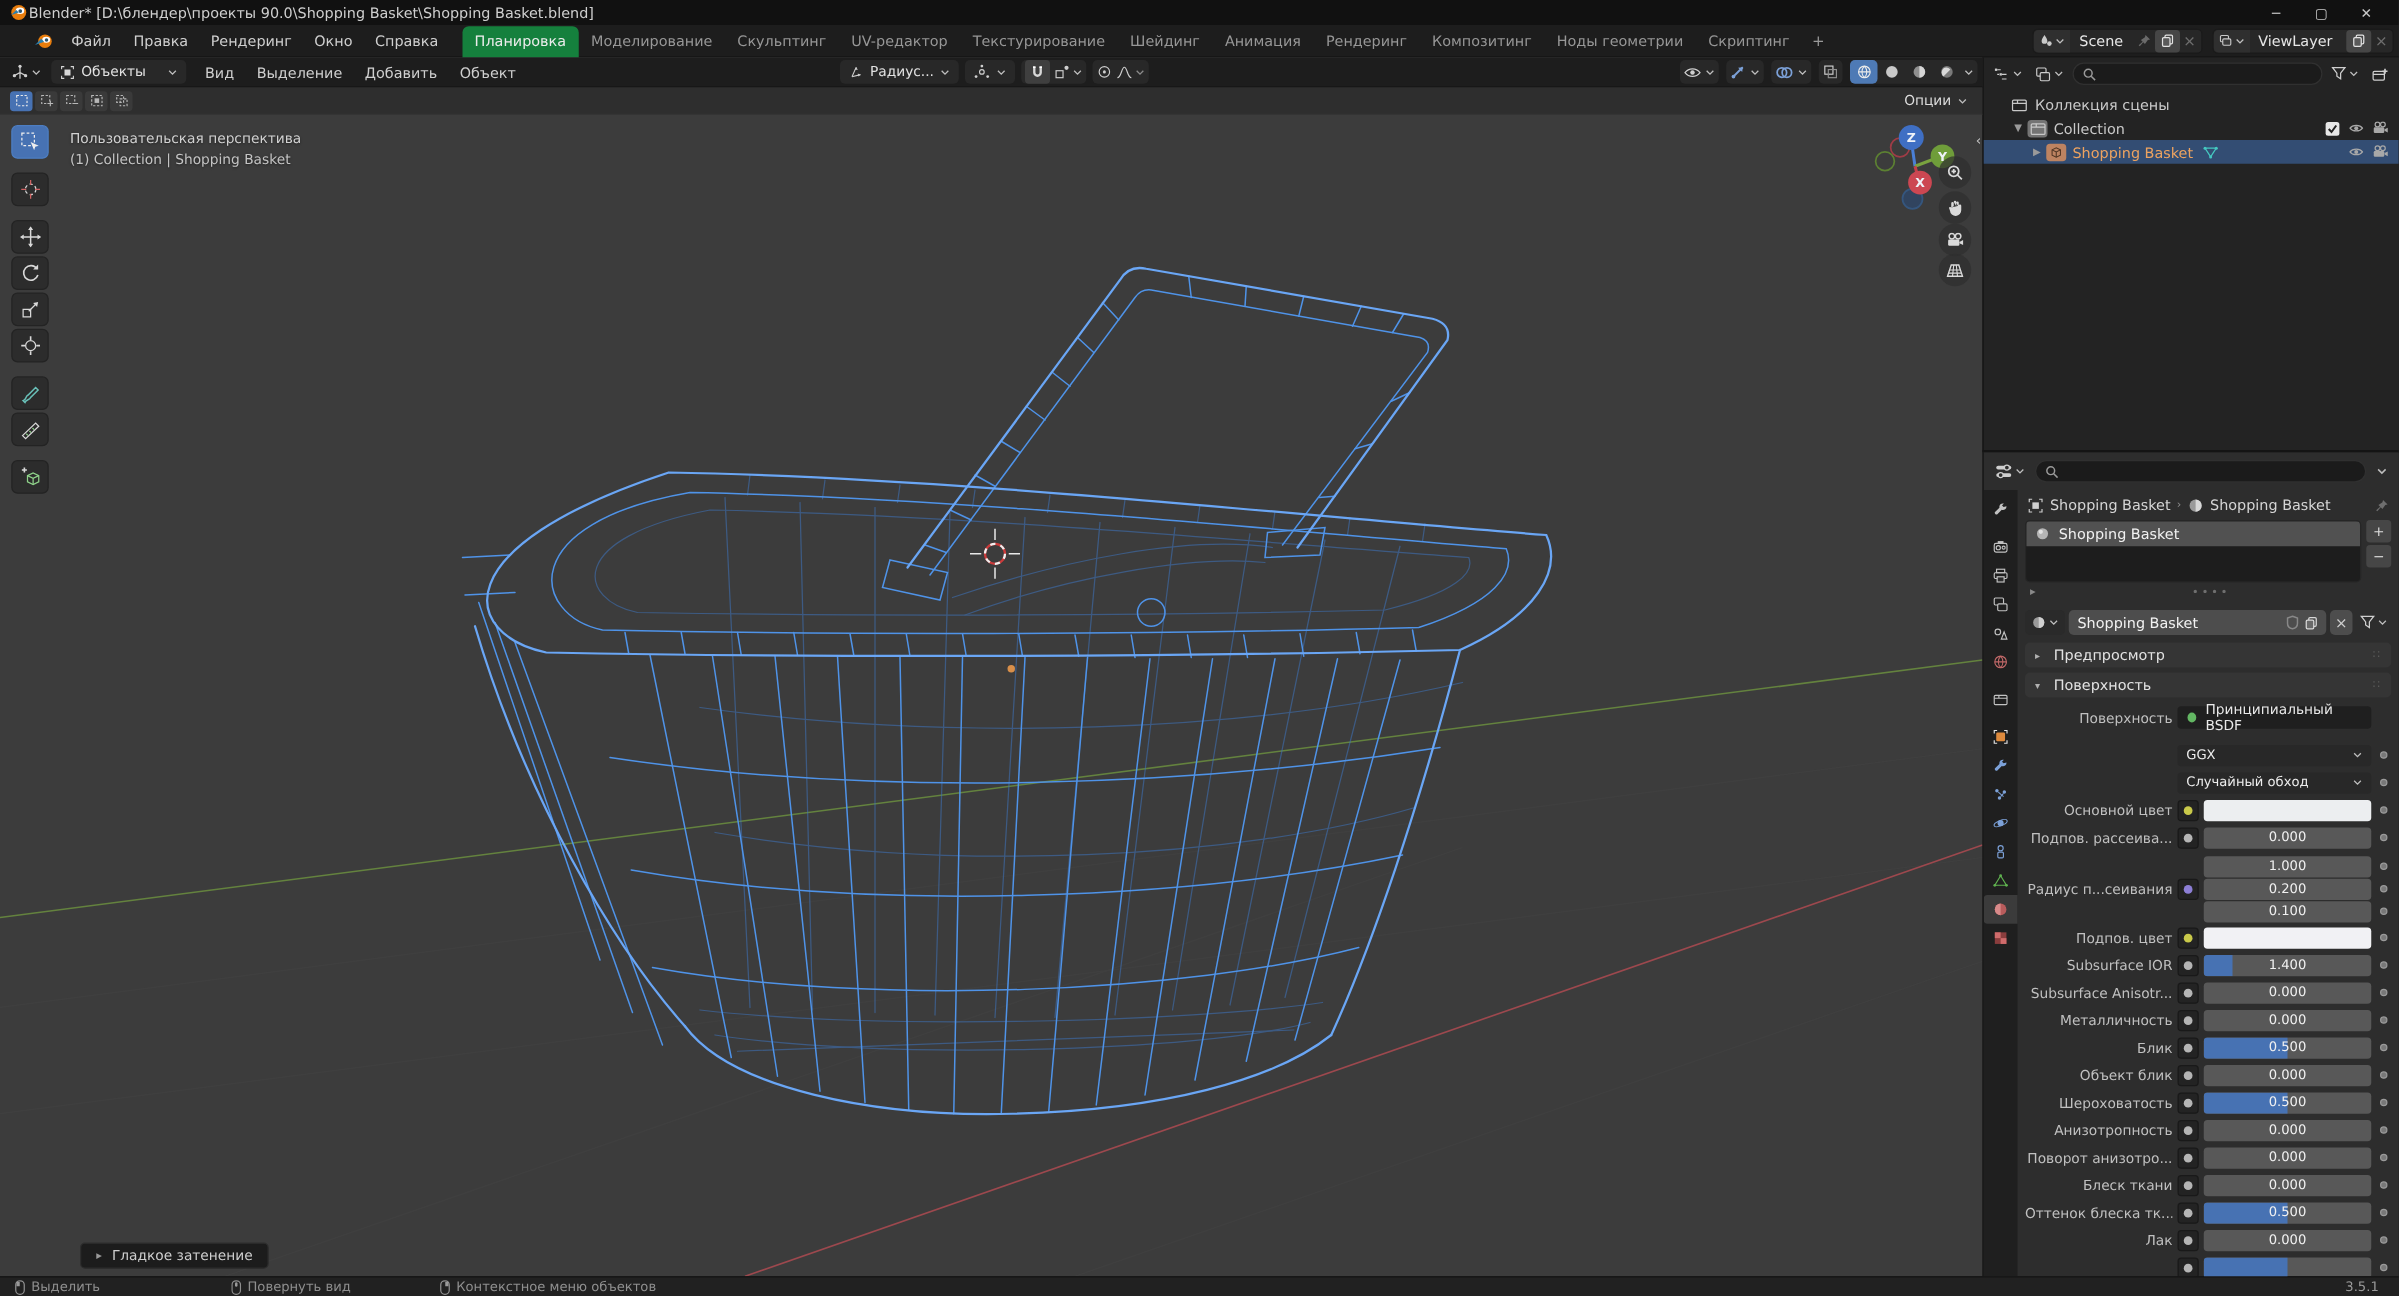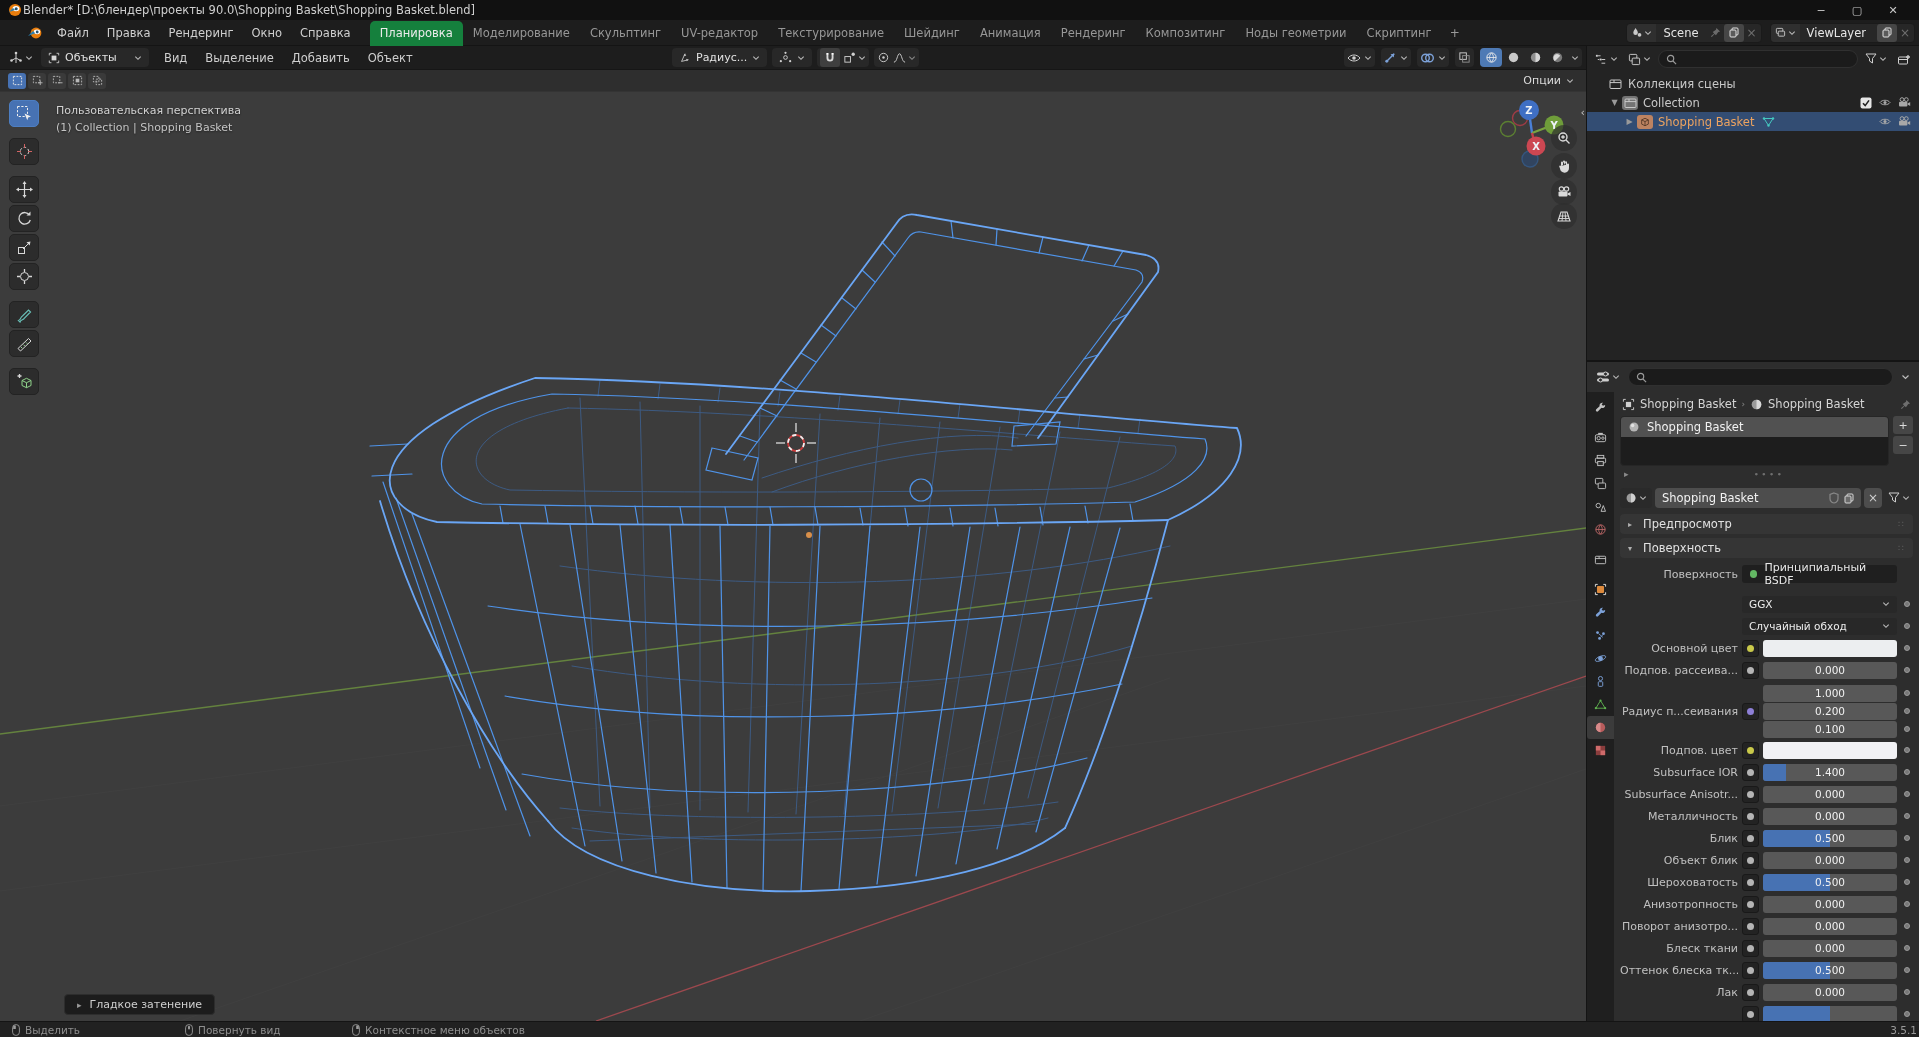--- a/index.html
+++ b/index.html
@@ -120,21 +120,21 @@
 .pveccol{flex:1;display:flex;flex-direction:column;gap:1px}
 .pvecrow{display:flex;align-items:center;gap:4px}
 .pvecrow .pwidget{height:17px}
 .pdot{width:12px;display:flex;justify-content:center;flex:none}
 .pdot i{width:6px;height:6px;border:1px solid #9a9a9a;border-radius:50%;background:#787878;display:block}
 .pdot.hide i{visibility:hidden}
 
 
 #statusbar{position:absolute;left:0;right:0;top:1021px;height:16px;background:#212121;border-top:1px solid #141414;font-size:10.5px;color:#8f8f8f}
 .hint{position:absolute;top:0;height:16px;display:flex;align-items:center;gap:5px;white-space:nowrap}
-.sb-version{position:absolute;right:2px;top:0;height:16px;display:flex;align-items:center;color:#9a9a9a}
+.sb-version{position:absolute;right:16px;top:0;height:16px;display:flex;align-items:center;color:#9a9a9a}
 </style>
 </head>
 <body>
 
 <div class="titlebar">
   <span>
       <svg width="14" height="14" viewBox="0 0 14 14">
         <circle cx="7" cy="7" r="6" fill="#e87d0d"></circle>
         <ellipse cx="8" cy="5.6" rx="3.4" ry="2.6" fill="#fff"></ellipse>
         <circle cx="8.2" cy="5.8" r="1.5" fill="#28536e"></circle>

